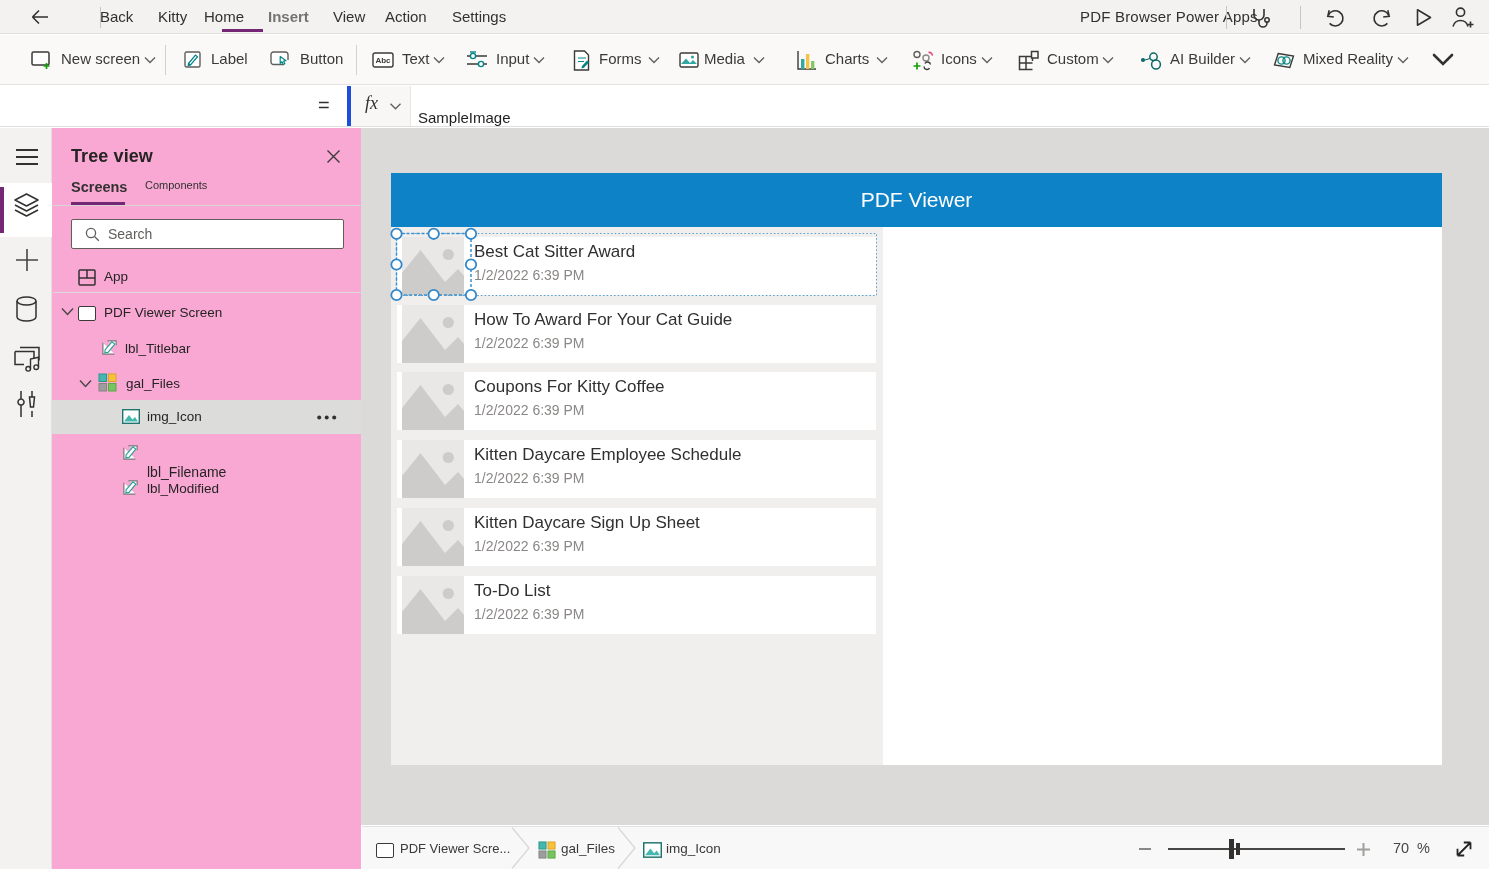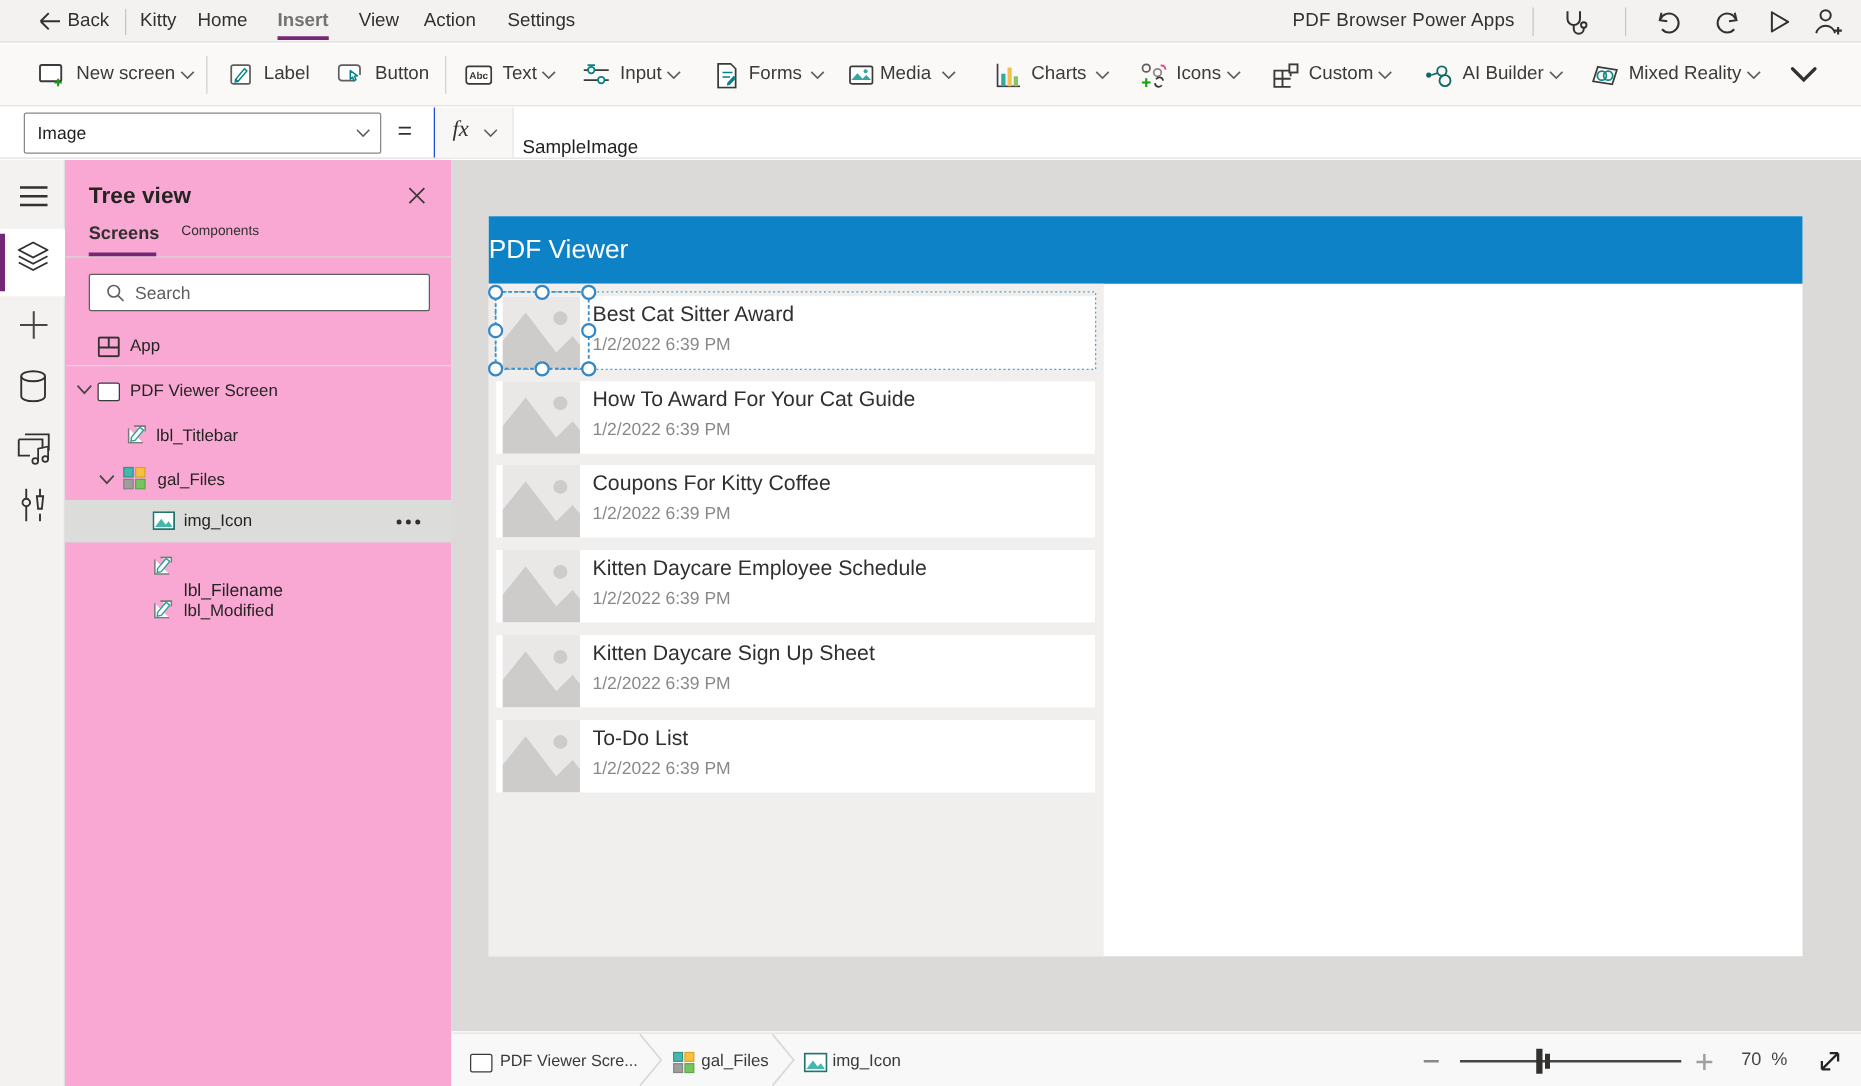--- a/index.html
+++ b/index.html
@@ -8,32 +8,32 @@
 .abs { position:absolute; }
 #stage { position:relative; width:1489px; height:869px; }
 
 #menubar { left:0; top:0; width:1489px; height:34px; background:#f3f2f1; border-bottom:1px solid #e1dfdd; }
 #ribbon { left:0; top:35px; width:1489px; height:50px; background:#faf9f8; border-bottom:1px solid #e4e2e0; }
 #fxbar { left:0; top:86px; width:1489px; height:41px; background:#fff; border-bottom:1px solid #e1dfdd; }
 #rail { left:0; top:128px; width:52px; height:741px; background:#f3f2f1; border-right:1px solid #e3e1df; }
 #treepanel { left:52px; top:128px; width:309px; height:741px; background:#f9a8d4; }
 #canvas { left:361px; top:128px; width:1128px; height:697px; background:#dbdad9; }
 #statusbar { left:362px; top:826px; width:1127px; height:43px; background:#f8f8f8; border-top:1px solid #e3e1df; }
-.mitem { top:0; height:46px; line-height:34px; font-size:15px; color:#323130; }
+.mitem { top:0; height:46px; line-height:34px; font-size:15px; color:#323130;margin-left:46px; }
 .vsep { width:1px; background:#c8c6c4; }
 .rtext { font-size:15px; color:#3b3a39; }
 .chev { stroke:#605e5c; stroke-width:1.3; fill:none; }
 </style>
 </head>
 <body>
 <div id="stage">
   <div id="canvas" class="abs"></div>
 
   <div class="abs" style="left:391px;top:173px;width:1051px;height:592px;background:#fff"></div>
-  <div class="abs" style="left:391px;top:173px;width:1051px;height:54px;background:#0e82c7;color:#fff;font-size:21px;line-height:54px">PDF Viewer</div>
+  <div class="abs" style="left:391px;top:173px;width:1051px;height:54px;background:#0e82c7;color:#fff;font-size:21px;text-align:center;line-height:54px">PDF Viewer</div>
   <div class="abs" style="left:391px;top:227px;width:492px;height:538px;background:#f0efee"></div>
   <div class="abs" style="left:397px;top:237px;width:479px;height:58px;background:#fff"></div>
   <svg class="abs" style="left:402px;top:237px" width="62" height="58" viewBox="0 0 62 58">
       <rect width="62" height="58" fill="#e9e8e7"></rect>
       <path d="M0 36 L18.5 13 L43 45 L56 32 L62 39 L62 58 L0 58 Z" fill="#cdcccb"></path>
       <circle cx="46.3" cy="17.5" r="5.6" fill="#cdcccb"></circle>
     </svg>
   <div class="abs" style="left:474px;top:243px;height:18px;line-height:18px;font-size:17px;color:#303030">Best Cat Sitter Award</div>
   <div class="abs" style="left:474px;top:267px;height:16px;line-height:16px;font-size:14px;color:#8a8886">1/2/2022 6:39 PM</div>
   <div class="abs" style="left:397px;top:305px;width:479px;height:58px;background:#fff"></div>
@@ -244,28 +244,22 @@
     </svg>
     <div class="abs rtext" style="left:1303px;top:15px">Mixed Reality</div>
     <svg class="abs" style="left:1397px;top:21px" width="12" height="8" viewBox="0 0 12 8">
         <path class="chev" d="M1 1.5 L6 6.5 L11 1.5"></path>
       </svg>
     <svg class="abs" style="left:1432px;top:18px" width="22" height="13" viewBox="0 0 22 13">
         <path d="M2 2 L11 11 L20 2" stroke="#323130" stroke-width="2.6" fill="none" stroke-linecap="round"></path>
       </svg>
   </div>
   <div id="fxbar" class="abs">
-    <div class="abs" style="left:19px;top:4px;width:286px;height:33px;background:#fff;border:1px solid #8a8886;border-radius:2px">
-      <div class="abs" style="left:10px;top:0;height:31px;line-height:31px;font-size:14px;color:#201f1e">Image</div>
-      <svg class="abs" style="left:265px;top:12px" width="11" height="7" viewBox="0 0 11 7">
-          <path class="chev" d="M0.5 0.8 L5.5 5.8 L10.5 0.8"></path>
-        </svg>
-    </div>
     <div class="abs" style="left:318px;top:8px;font-size:20px;color:#323130">=</div>
-    <div class="abs" style="left:347px;top:0;width:64px;height:40px;background:#f8f7f6;border-left:1px solid #1d4ed8;border-right:1px solid #e8e6e4">
+    <div class="abs" style="left:347px;top:0;width:64px;height:40px;background:#f8f7f6;border-left:4px solid #1d4ed8;border-right:1px solid #e8e6e4">
       <div class="abs" style="left:14px;top:7px;font-family:'Liberation Serif',serif;font-style:italic;font-size:18px;color:#323130">fx</div>
       <svg class="abs" style="left:39px;top:17px" width="11" height="7" viewBox="0 0 11 7">
           <path class="chev" d="M0.5 0.8 L5.5 5.8 L10.5 0.8"></path>
         </svg>
     </div>
     <div class="abs" style="left:418px;top:12px;height:40px;line-height:40px;font-family:Liberation Sans, sans-serif;font-size:15px;color:#201f1e">SampleImage</div>
   </div>
   <div id="rail" class="abs">
     <svg class="abs" style="left:15px;top:20px" width="24" height="18" viewBox="0 0 24 18">
       <path d="M1 2 h22 M1 9 h22 M1 16 h22" stroke="#323130" stroke-width="1.9"></path>

